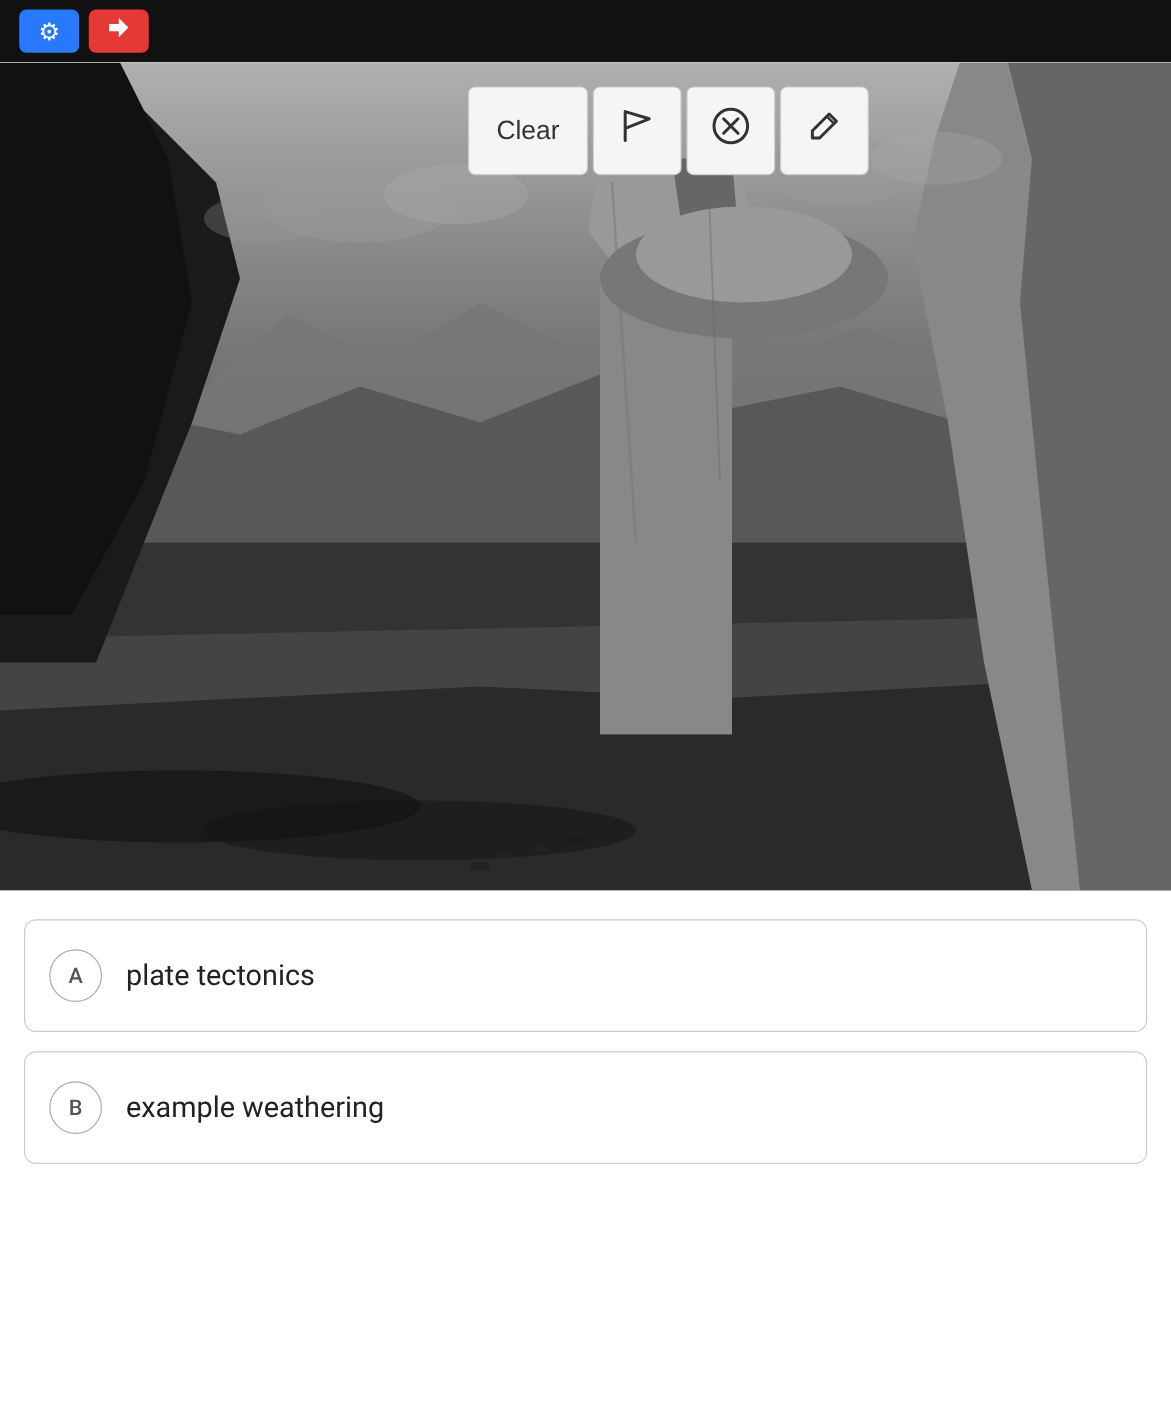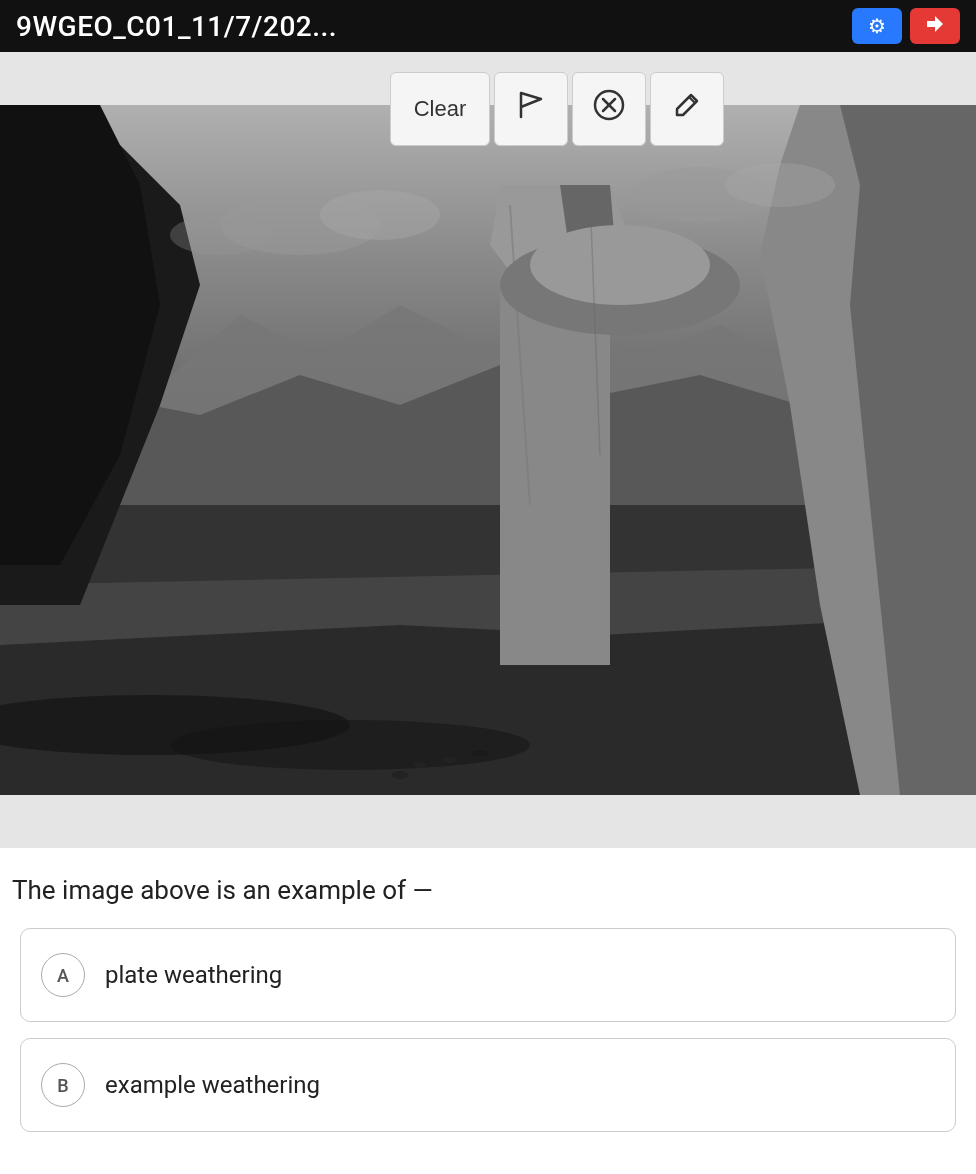--- a/index.html
+++ b/index.html
@@ -58,21 +58,21 @@
     }
     .header-btn-icon {
       color: #ffffff;
       font-size: 20px;
     }
 
     
     .image-container {
       position: relative;
       width: 976px;
-      height: 796px;
+      height: 690px;
       overflow: hidden;
       background: #e5e5e5;
     }
     
     .landscape-svg {
       width: 100%;
       height: 100%;
       position: absolute;
       top: 0; left: 0;
     }
@@ -153,21 +153,20 @@
     .answer-label {
       font-size: 24px;
       color: #222222;
       font-weight: 400;
     }
   </style>
 </head>
 <body>
 
 <div class="header">
-  <span class="header-title">9WGEO_C01_11/7/202...</span>
   <div class="header-actions">
     <button class="header-btn-settings">
       <span class="header-btn-icon">⚙</span>
     </button>
     <button class="header-btn-flag">
       <span class="header-btn-icon">
         
         <svg width="24" height="24" viewBox="0 0 24 24" fill="white">
           <path d="M20 12l-8-8v5H4v6h8v5l8-8z"></path>
         </svg>
@@ -268,29 +267,28 @@
         <svg width="36" height="36" viewBox="0 0 36 36" fill="none" xmlns="http://www.w3.org/2000/svg">
           <path d="M22 8l6 6L14 28H8v-6L22 8z" stroke="#333" stroke-width="2.5" stroke-linecap="round" stroke-linejoin="round"></path>
           <path d="M20 10l6 6" stroke="#333" stroke-width="2" stroke-linecap="round"></path>
         </svg>
       </span>
     </button>
   </div>
 </div>
 
 <div class="question-section">
-  <p class="question-text">The image above is an example of —</p>
 
   <div class="answer-choices">
 
     <div class="answer-option">
       <div class="answer-bubble">
         <span>A</span>
       </div>
-      <span class="answer-label">plate weathering</span>
+      <span class="answer-label">plate tectonics</span>
     </div>
 
     <div class="answer-option">
       <div class="answer-bubble">
         <span>B</span>
       </div>
       <span class="answer-label">example weathering</span>
     </div>
 
   </div>

